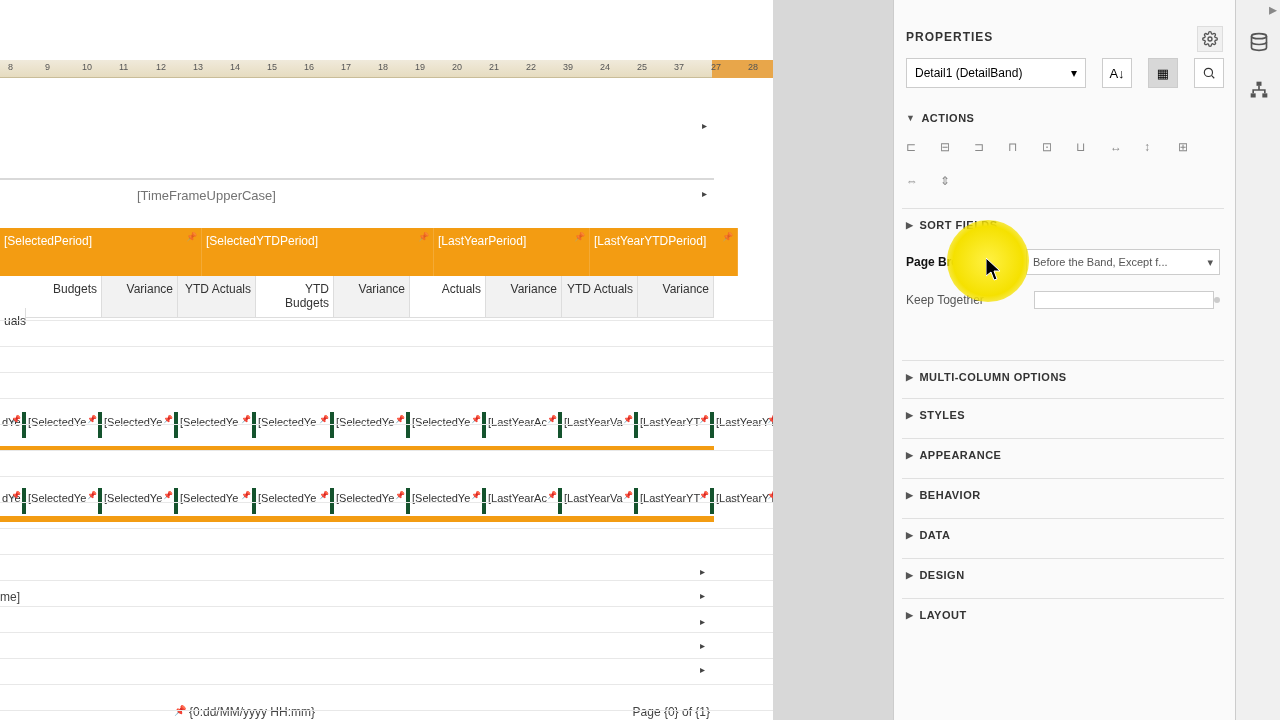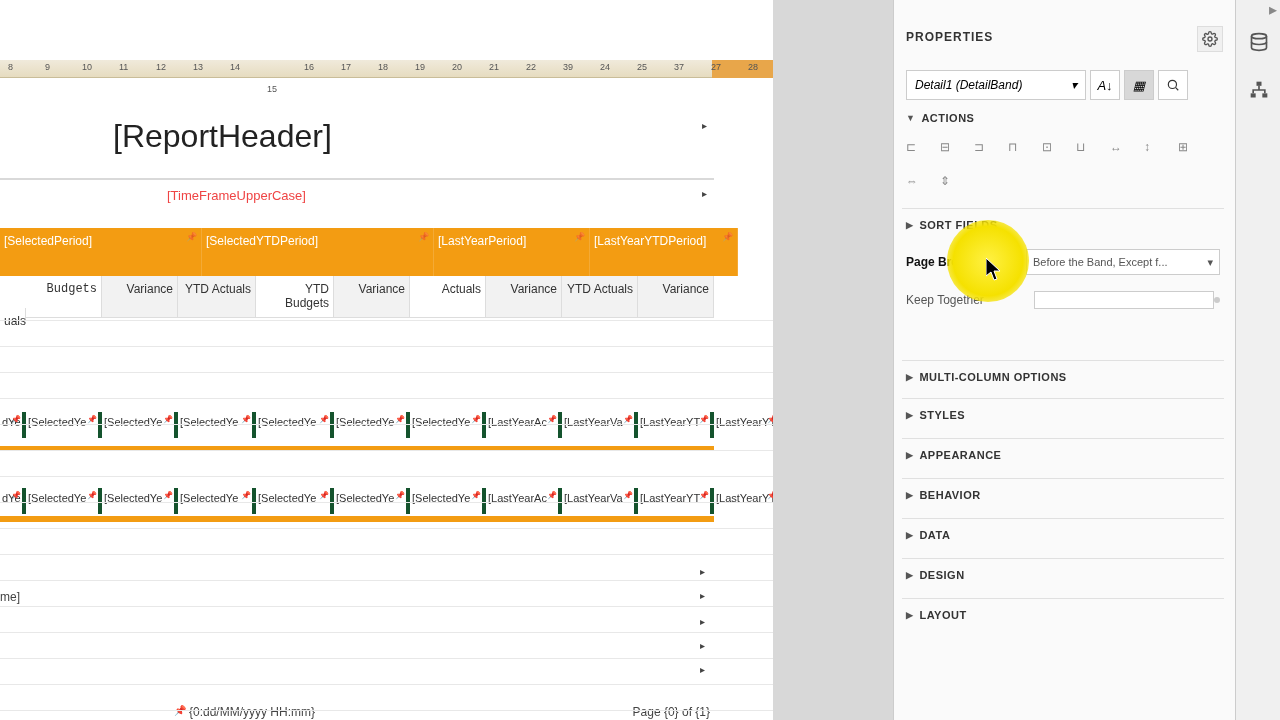--- a/index.html
+++ b/index.html
@@ -6,21 +6,21 @@
 body { width: 1280px; height: 720px; overflow: hidden; background: #f5f5f5; position: relative; }
 
 .canvas { position: absolute; left: 0; top: 0; width: 775px; height: 720px; background: #fff; }
 .ruler { position: absolute; left: 0; top: 60px; width: 775px; height: 18px; background: linear-gradient(#f0eadb,#e6dcc0); border-bottom: 1px solid #c9bd99; display: flex; }
 .ruler-tick { position: absolute; top: 2px; font-size: 9px; color: #555; }
 .ruler-sel { position: absolute; top: 0; height: 18px; background: #e8a64a; width: 63px; left: 712px; }
 .sep-line { position: absolute; left: 0; width: 714px; height: 2px; background: #d9d9d9; }
 .orange-line { position: absolute; left: 0; width: 714px; height: 4px; background: #f39c12; }
 
 .report-header { position: absolute; left: 113px; top: 118px; font-size: 32px; font-weight: 400; color: #222; }
-.time-frame { position: absolute; left: 137px; top: 188px; font-size: 13px; color: #ef4444; margin-left: 30px; }
+.time-frame { position: absolute; left: 137px; top: 188px; font-size: 13px; color: #737373; }
 
 .header-row { position: absolute; left: 0; top: 228px; height: 48px; display: flex; }
 .header-cell { background: #f39c12; color: #fff; font-size: 12px; padding: 6px 4px; border-right: 1px solid rgba(255,255,255,0.15); position: relative; }
 .header-cell .tack { position: absolute; right: 3px; top: 4px; font-size: 9px; color: rgba(0,0,0,0.5); }
 
 .sub-row { position: absolute; left: 0; top: 276px; height: 42px; display: flex; }
 .sub-cell { font-size: 12px; color: #333; border-right: 1px solid #ddd; border-bottom: 1px solid #ddd; padding: 6px 4px; text-align: right; background: #fff; }
 .sub-cell.shaded { background: #f2f2f2; }
 
 .data-row { position: absolute; left: 0; height: 26px; display: flex; }
@@ -33,21 +33,21 @@
 .footer { position: absolute; left: 0; top: 705px; width: 714px; height: 16px; font-size: 12px; color: #444; }
 .footer .dt { position: absolute; left: 189px; }
 .footer .pg { position: absolute; right: 4px; }
 .footer .tack { position: absolute; left: 174px; top: 0; font-size: 10px; }
 
 .gap { position: absolute; left: 773px; top: 0; width: 120px; height: 720px; background: #d8d8d8; }
 
 .prop-panel { position: absolute; left: 893px; top: 0; width: 342px; height: 720px; background: #fafafa; border-left: 1px solid #ccc; }
 .prop-title { position: absolute; left: 12px; top: 30px; font-size: 12px; font-weight: 600; letter-spacing: 1px; color: #333; }
 .gear-btn { position: absolute; right: 12px; top: 26px; width: 26px; height: 26px; display: flex; align-items: center; justify-content: center; background: #f0f0f0; border: 1px solid #ddd; cursor: pointer; }
-.selector-row { position: absolute; left: 12px; top: 70px; display: flex; gap: 4px; font-style: italic; }
+.selector-row { position: absolute; left: 12px; top: 58px; display: flex; gap: 16px; }
 .selector { width: 180px; height: 30px; border: 1px solid #ccc; background: #fff; font-size: 12px; padding: 0 8px; display: flex; align-items: center; justify-content: space-between; cursor: pointer; }
 .sq-btn { width: 30px; height: 30px; border: 1px solid #ccc; background: #fff; display: flex; align-items: center; justify-content: center; cursor: pointer; font-size: 13px; }
 .sq-btn.active { background: #d8d8d8; }
 
 .section { position: absolute; left: 8px; width: 322px; border-top: 1px solid #e0e0e0; }
 .section-hdr { padding: 10px 4px; font-size: 11px; font-weight: 600; letter-spacing: 0.5px; color: #333; cursor: pointer; display: flex; align-items: center; gap: 6px; }
 .section-hdr .tri { font-size: 9px; color: #555; }
 
 .action-icons { position: absolute; left: 12px; top: 140px; display: flex; gap: 20px; flex-wrap: wrap; width: 310px; }
 .action-icon { width: 14px; height: 14px; color: #888; cursor: pointer; font-size: 12px; }
@@ -74,54 +74,53 @@
 
   <div class="ruler">
     <div class="ruler-sel"></div>
   <span class="ruler-tick" style="left: 8px;">8</span>
       <span class="ruler-tick" style="left: 45px;">9</span>
       <span class="ruler-tick" style="left: 82px;">10</span>
       <span class="ruler-tick" style="left: 119px;">11</span>
       <span class="ruler-tick" style="left: 156px;">12</span>
       <span class="ruler-tick" style="left: 193px;">13</span>
       <span class="ruler-tick" style="left: 230px;">14</span>
-      <span class="ruler-tick" style="left: 267px; margin-top: 22px;">15</span>
+      <span class="ruler-tick" style="left: 267px;">15</span>
       <span class="ruler-tick" style="left: 304px;">16</span>
       <span class="ruler-tick" style="left: 341px;">17</span>
       <span class="ruler-tick" style="left: 378px;">18</span>
       <span class="ruler-tick" style="left: 415px;">19</span>
       <span class="ruler-tick" style="left: 452px;">20</span>
       <span class="ruler-tick" style="left: 489px;">21</span>
       <span class="ruler-tick" style="left: 526px;">22</span>
       <span class="ruler-tick" style="left: 563px;">39</span>
       <span class="ruler-tick" style="left: 600px;">24</span>
       <span class="ruler-tick" style="left: 637px;">25</span>
       <span class="ruler-tick" style="left: 674px;">37</span>
       <span class="ruler-tick" style="left: 711px;">27</span>
       <span class="ruler-tick" style="left: 748px;">28</span>
       <span class="ruler-tick" style="left: 785px;">29</span>
     </div>
 
-  <div class="report-header">[ReportHeader]</div>
   <span class="small-glyph" style="left:702px; top:120px;">▸</span>
 
   <div class="sep-line" style="top:178px;"></div>
   <div class="time-frame">[TimeFrameUpperCase]</div>
   <span class="small-glyph" style="left:702px; top:188px;">▸</span>
 
   <div class="header-row">
     <div class="header-cell" style="width:202px;"><span>[SelectedPeriod]</span><span class="tack">📌</span></div>
     <div class="header-cell" style="width:232px;"><span>[SelectedYTDPeriod]</span><span class="tack">📌</span></div>
     <div class="header-cell" style="width:156px;"><span>[LastYearPeriod]</span><span class="tack">📌</span></div>
     <div class="header-cell" style="width:148px;"><span>[LastYearYTDPeriod]</span><span class="tack">📌</span></div>
   </div>
 
   <div class="sub-row">
     <div class="sub-cell" style="width:26px;margin-top:32px;">uals</div>
-    <div class="sub-cell" style="width:76px;font-family:Liberation Mono, monospace;">Budgets</div>
+    <div class="sub-cell" style="width:76px;">Budgets</div>
     <div class="sub-cell shaded" style="width:76px;">Variance</div>
     <div class="sub-cell shaded" style="width:78px;">YTD Actuals</div>
     <div class="sub-cell" style="width:78px;">YTD Budgets</div>
     <div class="sub-cell shaded" style="width:76px;">Variance</div>
     <div class="sub-cell" style="width:76px;">Actuals</div>
     <div class="sub-cell shaded" style="width:76px;">Variance</div>
     <div class="sub-cell shaded" style="width:76px;">YTD Actuals</div>
     <div class="sub-cell shaded" style="width:76px;">Variance</div>
   </div>
 

